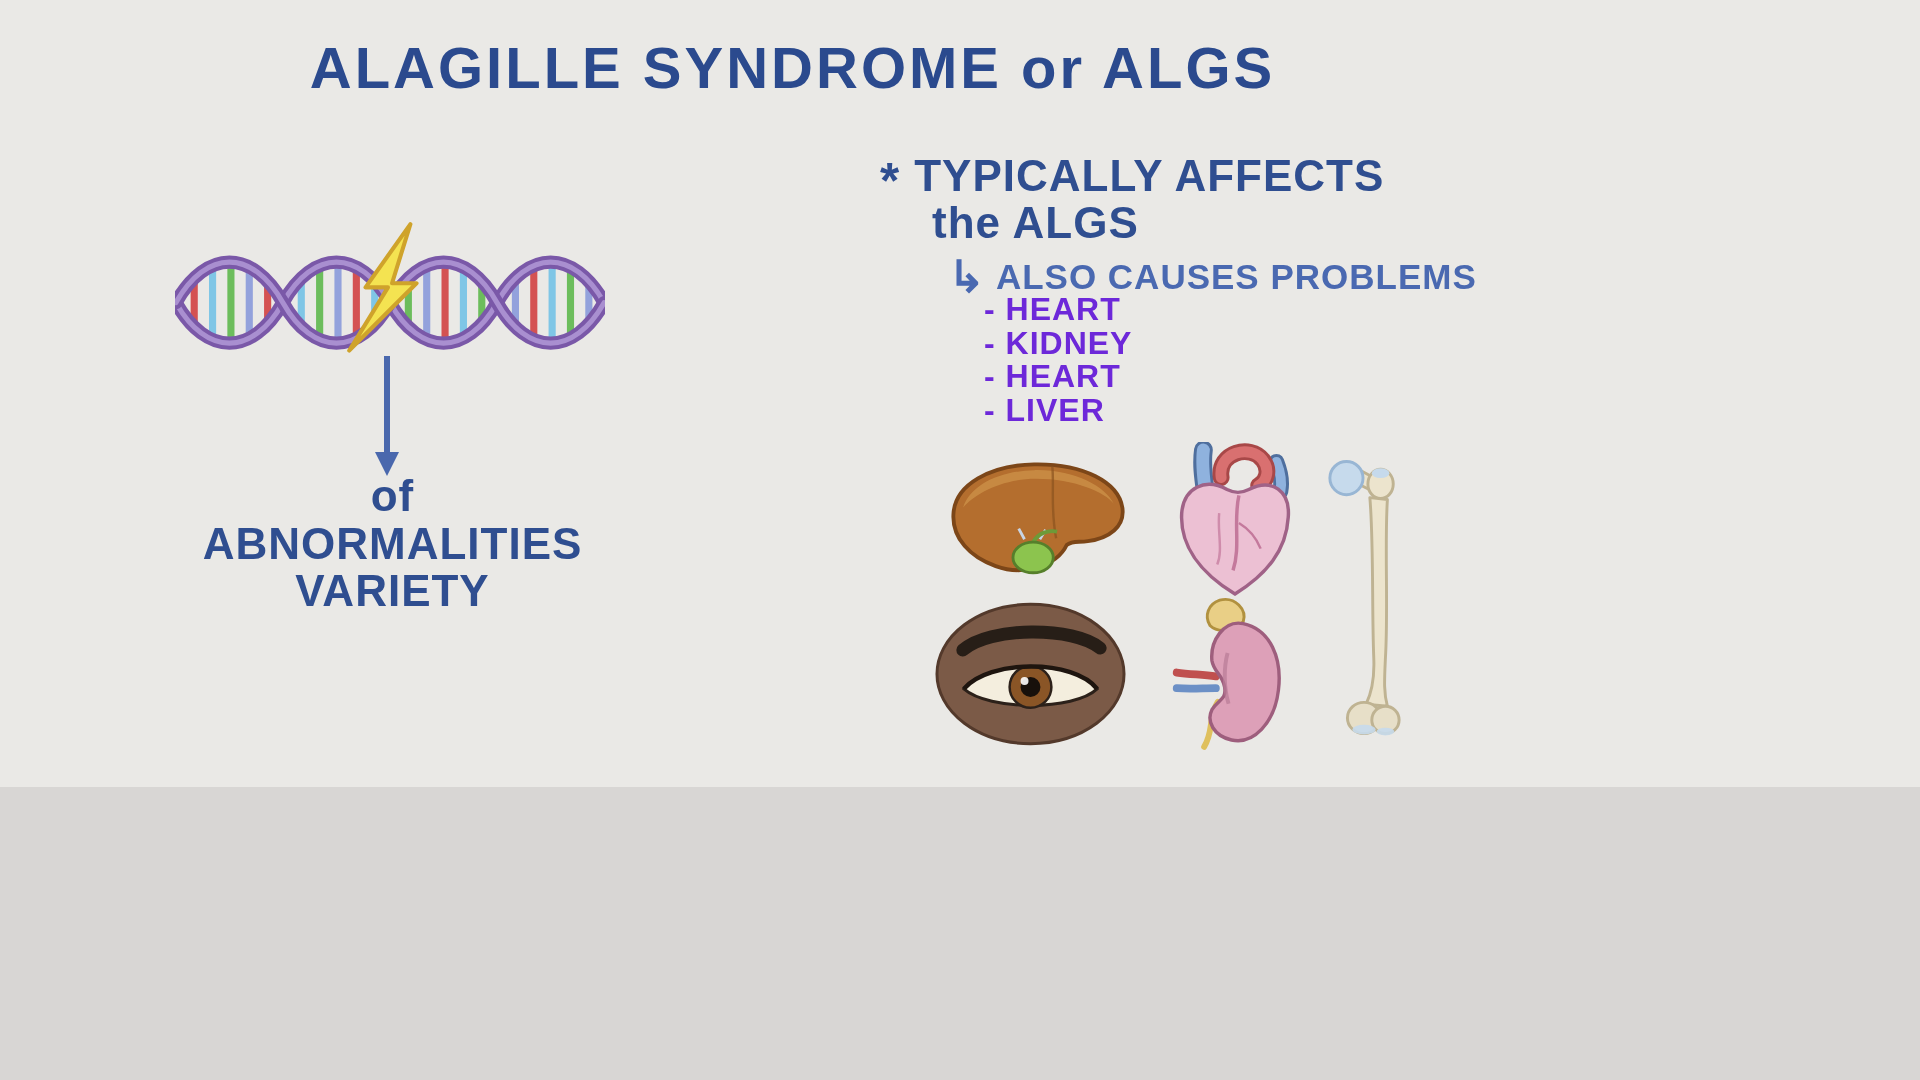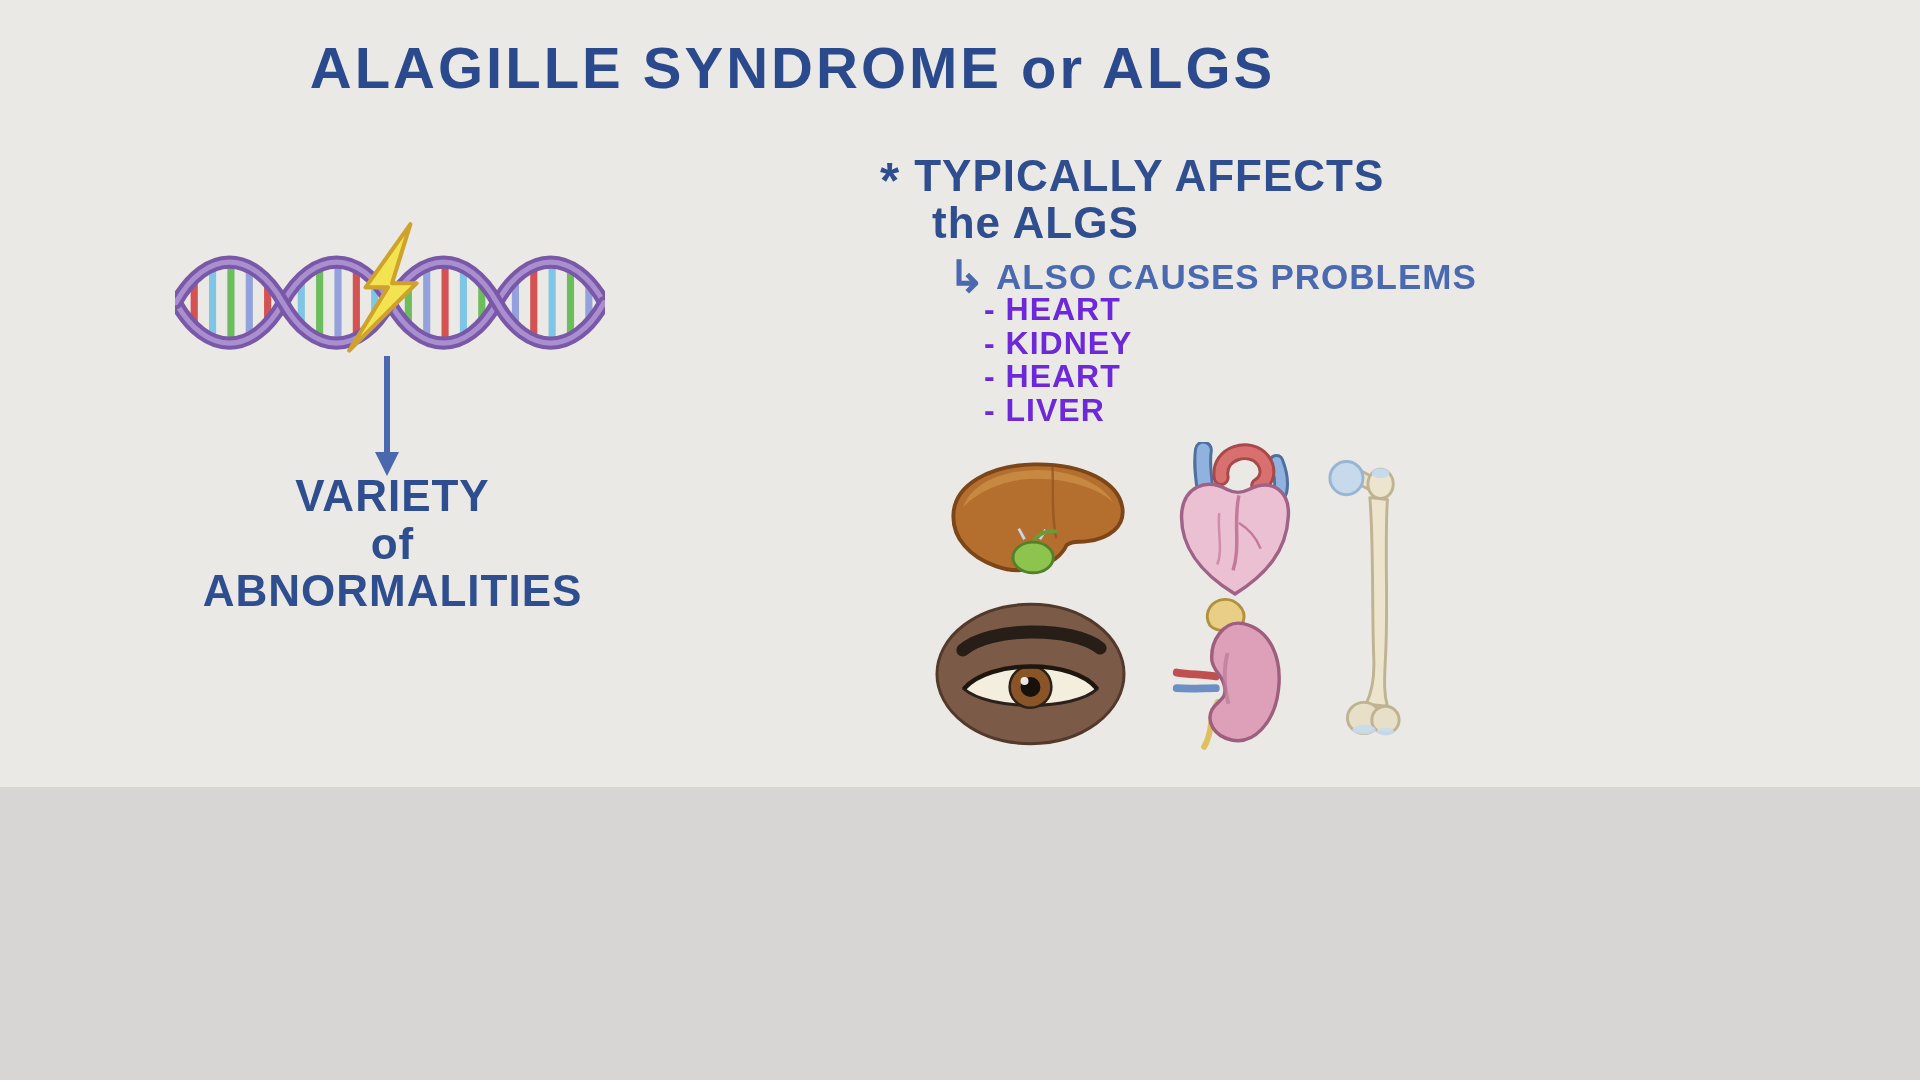--- a/index.html
+++ b/index.html
@@ -123,22 +123,22 @@
   </div>
 
   <div class="down-arrow">
     <svg width="30" height="122" viewBox="0 0 30 122">
       <line x1="15" y1="0" x2="15" y2="100" stroke="#4a68ad" stroke-width="6"></line>
       <polygon points="3,96 27,96 15,120" fill="#4a68ad"></polygon>
     </svg>
   </div>
 
   <div class="result">
+    <div>of ABNORMALITIES</div>
     <div>VARIETY</div>
-    <div>of ABNORMALITIES</div>
   </div>
 
   <div class="heading right-heading">
     <div><span class="ast">*</span><span>TYPICALLY AFFECTS</span></div>
     <div class="indent">the ALGS</div>
   </div>
 
   <div class="branch">
     <span class="branch-glyph">↳</span><span>ALSO CAUSES PROBLEMS</span>
   </div>

